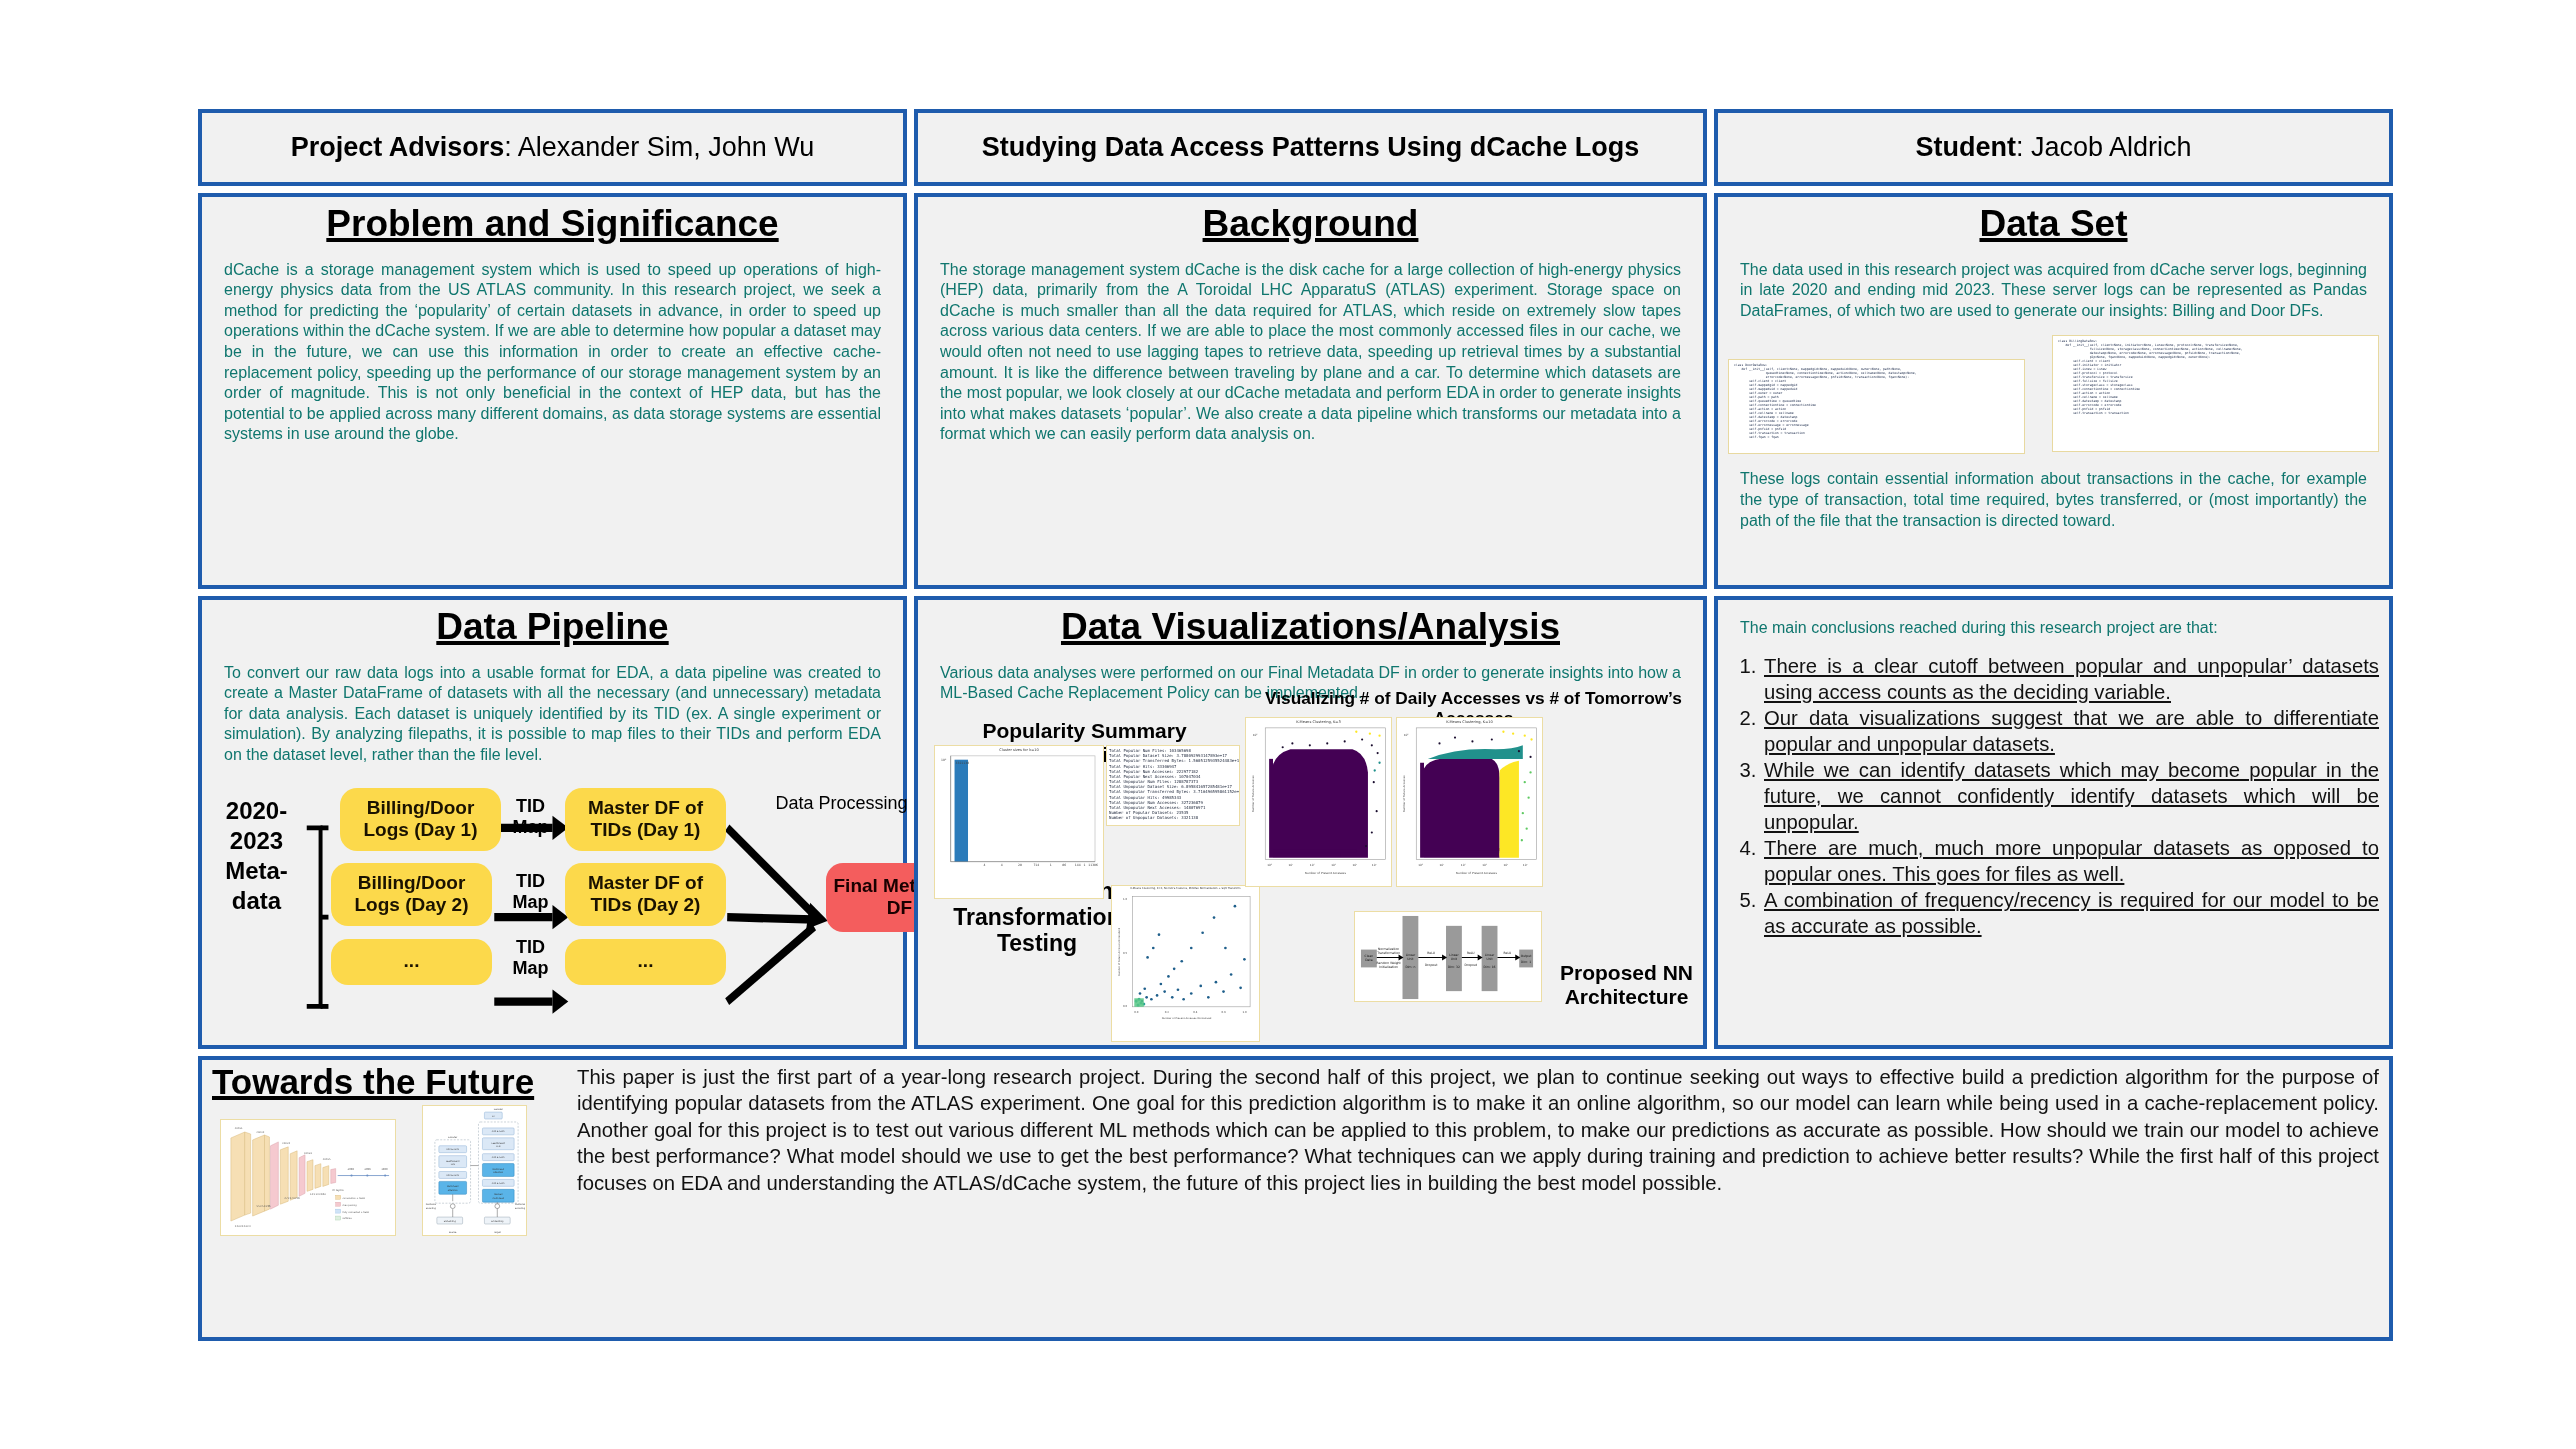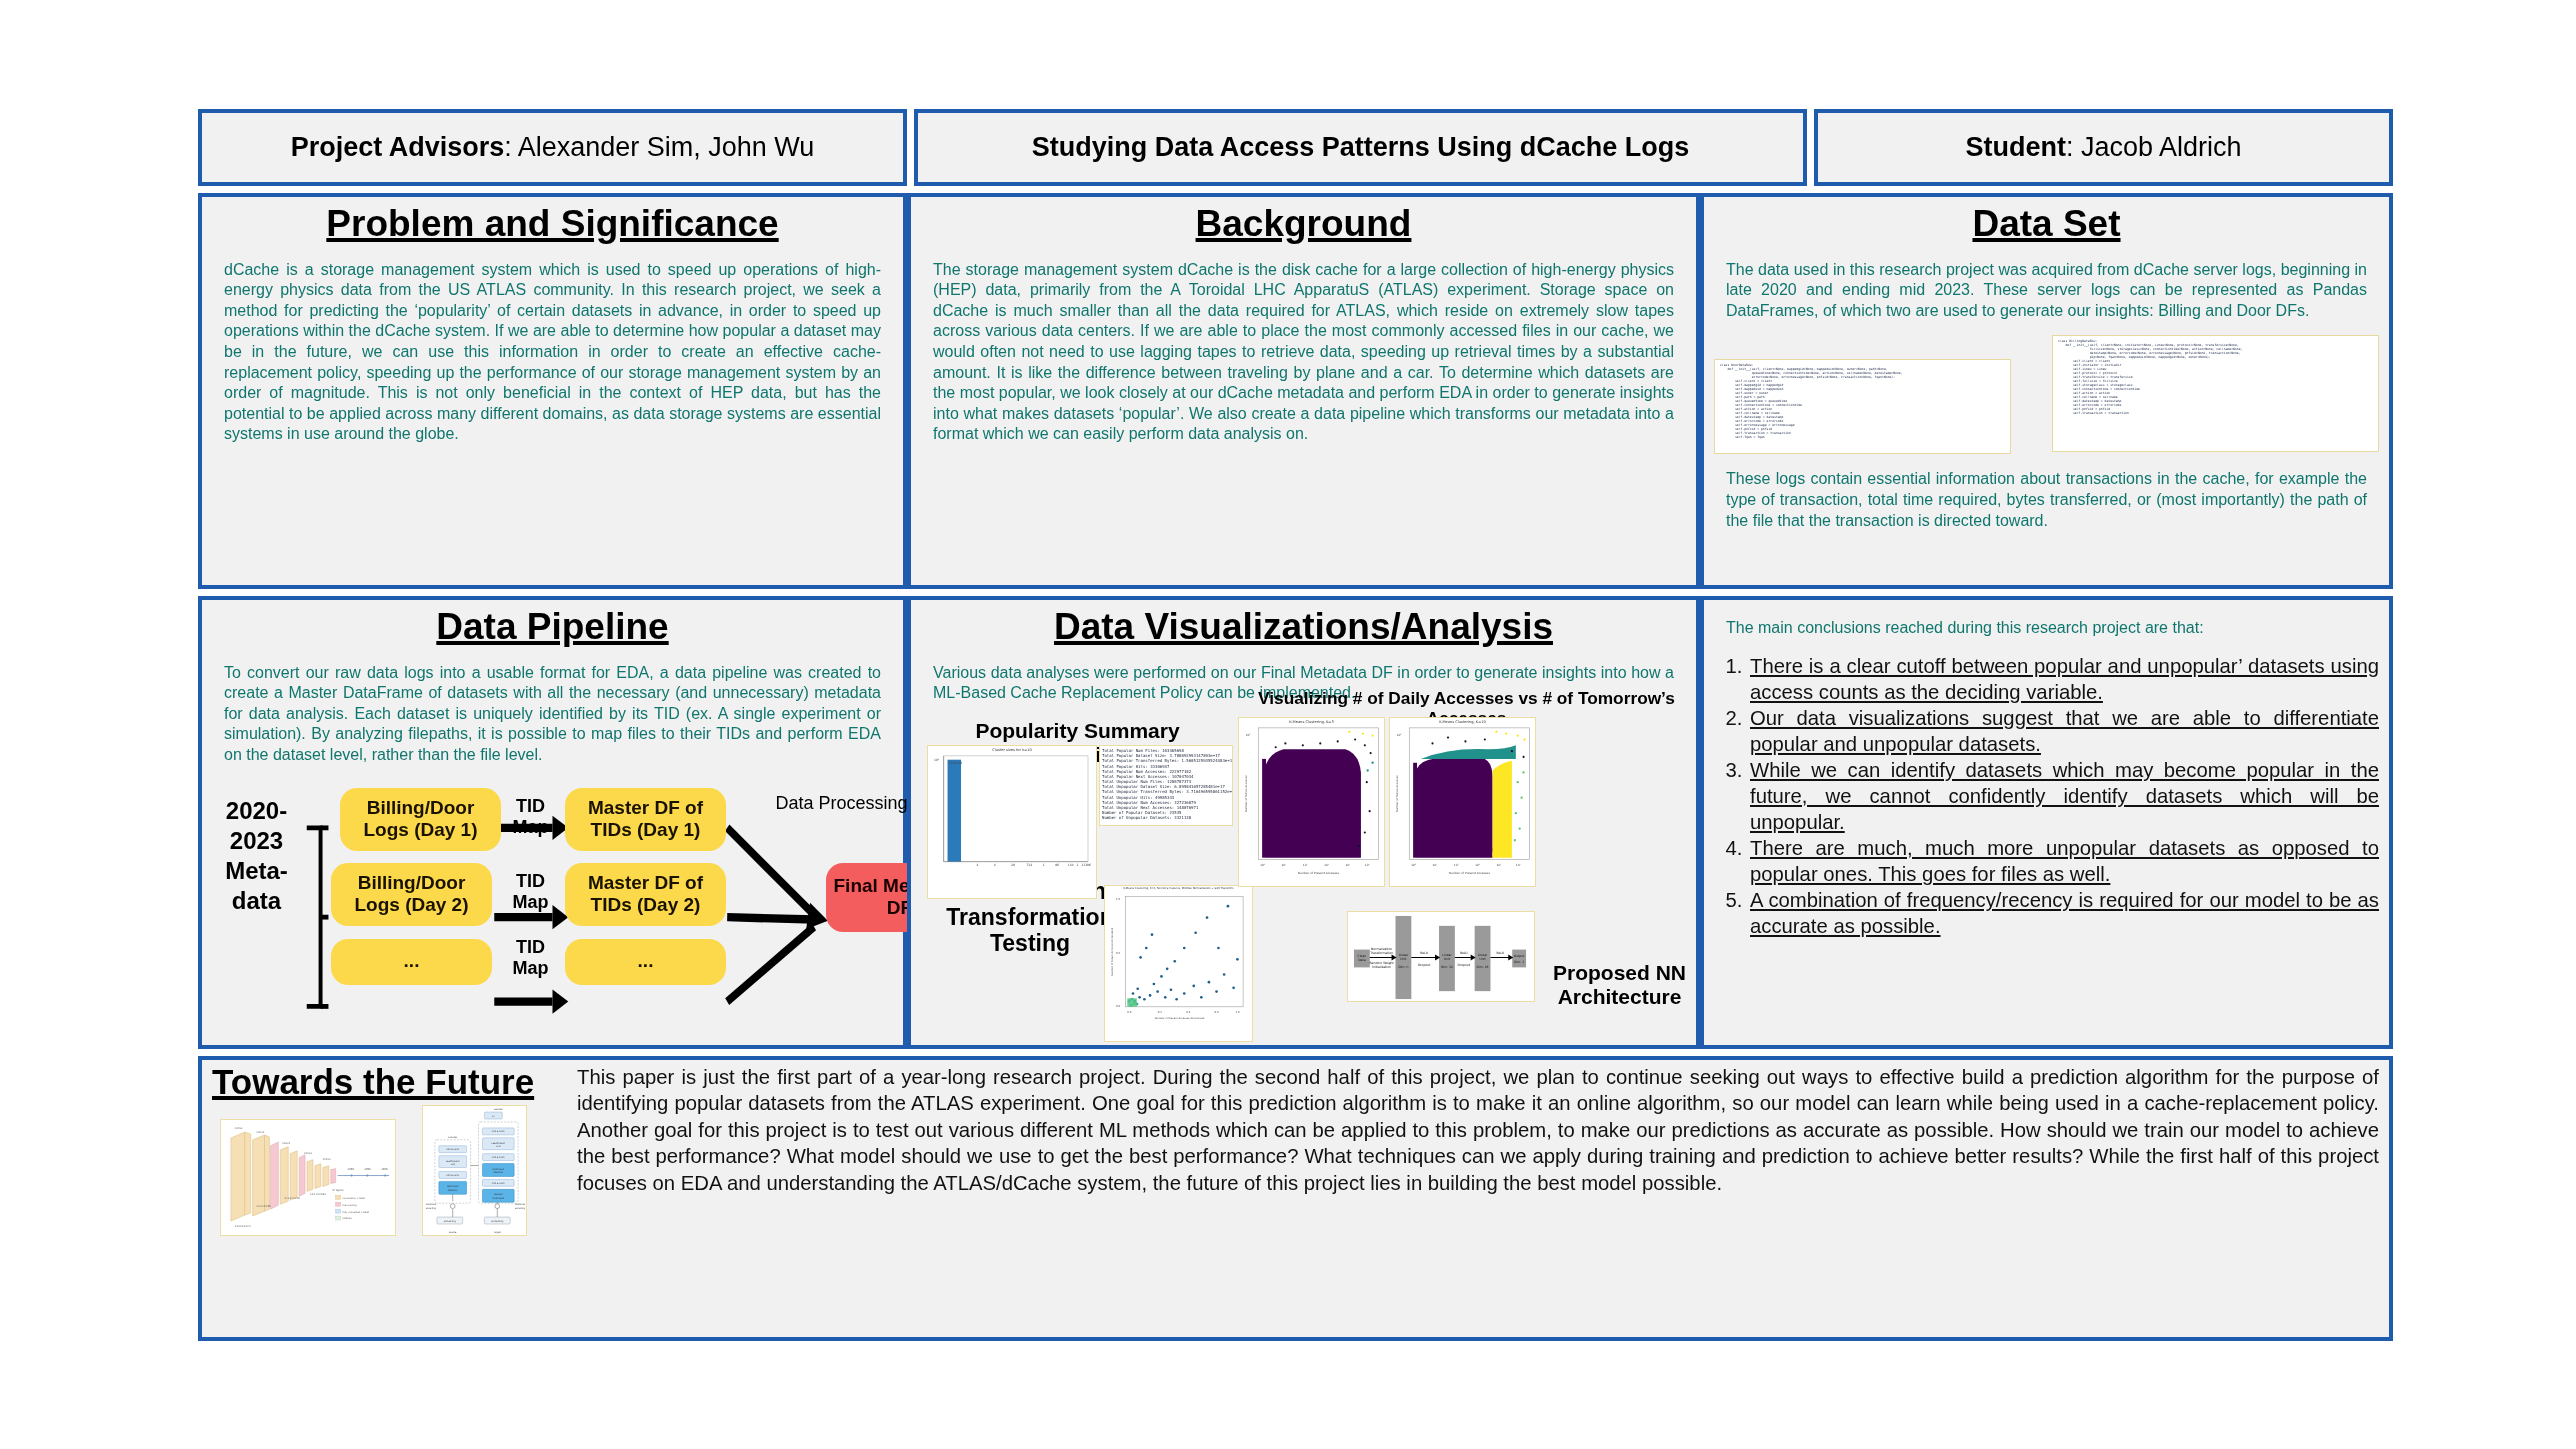--- a/index.html
+++ b/index.html
@@ -44,26 +44,27 @@
     display: flex;
     align-items: center;
     justify-content: center;
     text-align: center;
     font-size: 27px;
     color: #000;
     padding: 0 10px;
   }
   .header-cell .hl { font-weight: bold; }
   .hc-1 { width: 709px; }
-  .hc-2 { width: 893px; }
+  .hc-2 { width: 793px; }
   .hc-3 { flex: 1; }
 
   
   .row {
     display: flex;
+    gap: 7px;
   }
   .row-1 { height: 396px; flex: none; }
   .row-2 { height: 453px; flex: none; }
   .row-3 { height: 285px; flex: none; }
 
   .col-1 { width: 709px; }
   .col-2 { width: 793px; }
   .col-3 { flex: 1; }
 
   .panel-inner {

